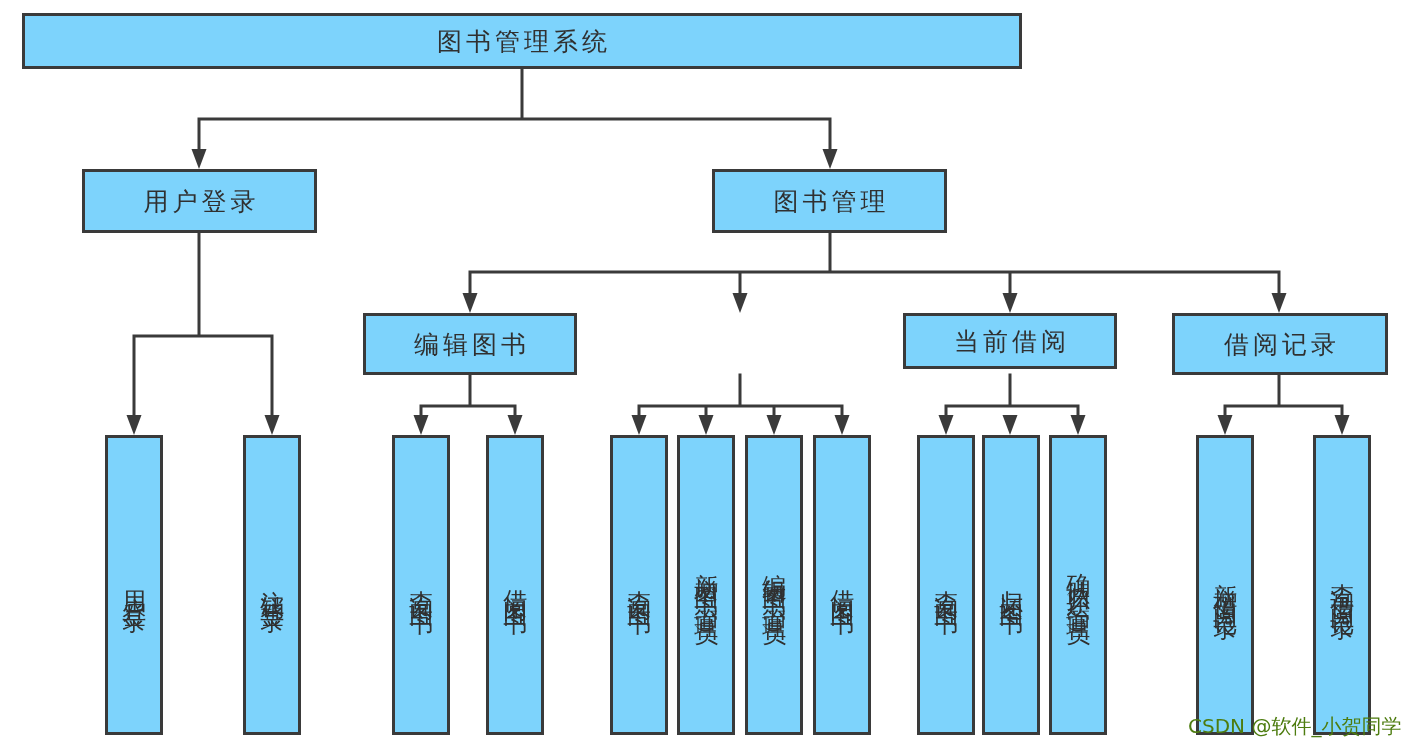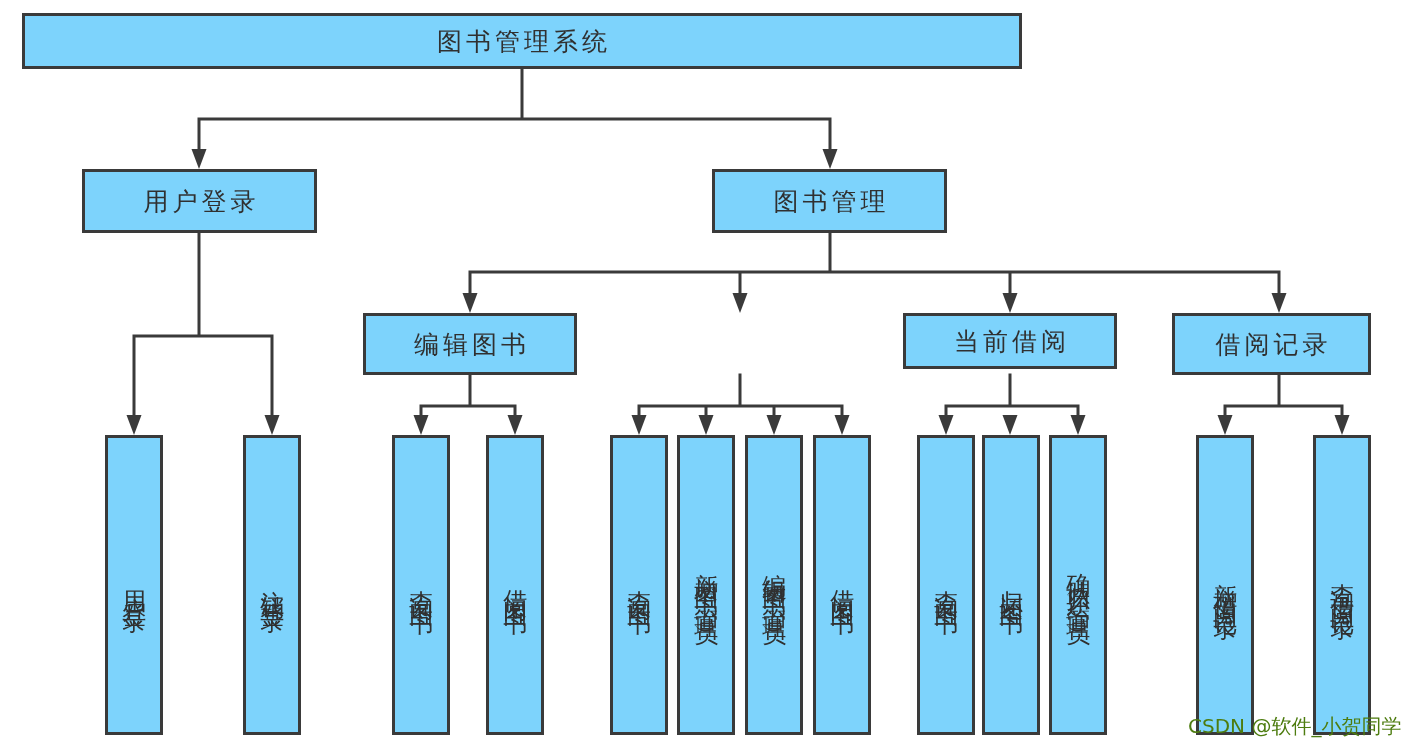--- a/index.html
+++ b/index.html
@@ -113,21 +113,21 @@
   <div class="box h" style="left:712px; top:169px; width:235px; height:64px;">
     <span class="label">图书管理</span>
   </div>
 
   <div class="box h" style="left:363px; top:313px; width:214px; height:62px;">
     <span class="label">编辑图书</span>
   </div>
   <div class="box h" style="left:903px; top:313px; width:214px; height:56px;">
     <span class="label">当前借阅</span>
   </div>
-  <div class="box h" style="left:1172px; top:313px; width:199px; height:62px;">
+  <div class="box h" style="left:1172px; top:313px; width:216px; height:62px;">
     <span class="label">借阅记录</span>
   </div>
 
   <div class="box v" style="left:105px; top:435px; width:58px; height:300px;">
     <span class="label">用户登录</span>
   </div>
   <div class="box v" style="left:243px; top:435px; width:58px; height:300px;">
     <span class="label">注销登录</span>
   </div>
 

